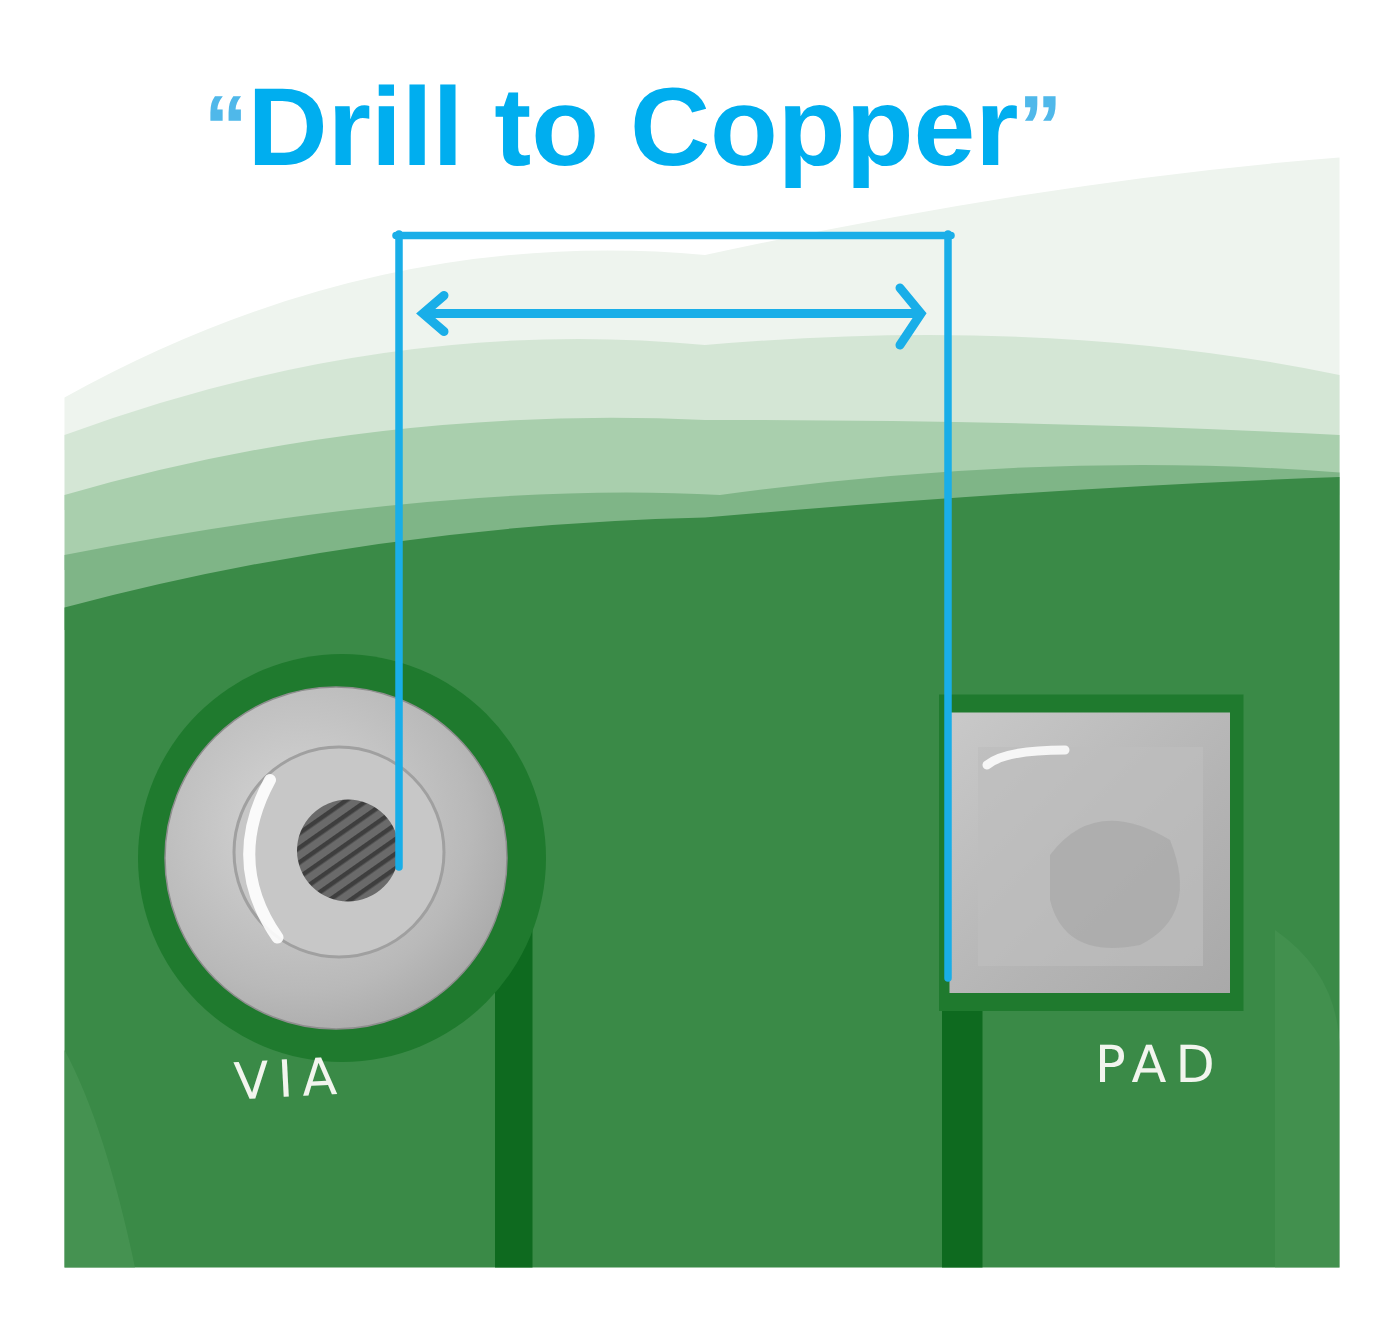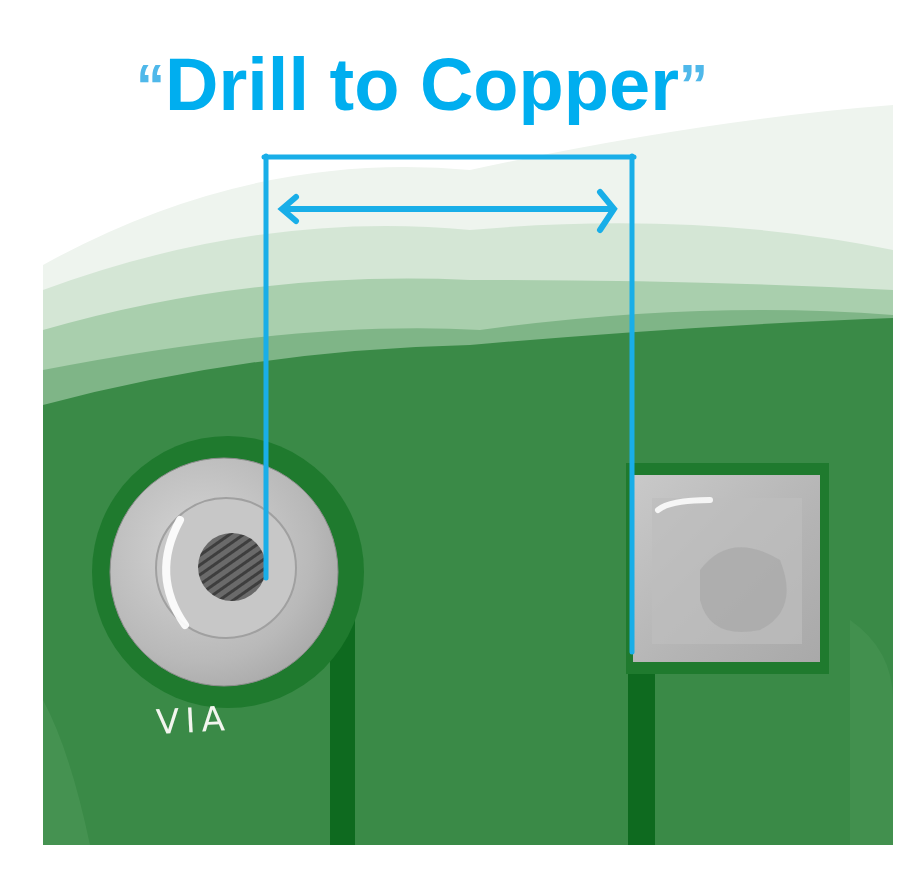--- a/index.html
+++ b/index.html
@@ -72,13 +72,14 @@
       <path d="M296 197 L282 209 L296 221" stroke-width="6"></path>
       <path d="M600 192 L614 209 L600 230" stroke-width="6"></path>
     </g>
   </svg>
 
   <div class="title">
     <span style="color:#4fb8ea;font-size:58px;vertical-align:top;">“</span><span style="color:#00aeef;">Drill to Copper</span><span style="color:#4fb8ea;font-size:58px;vertical-align:top;">”</span>
   </div>
 
   <div class="label" style="left:156px;top:700px;transform:rotate(-3deg);">VIA</div>
+  <div class="label" style="left:730px;top:690px;">PAD</div>
 </div>
 
 </body></html>

